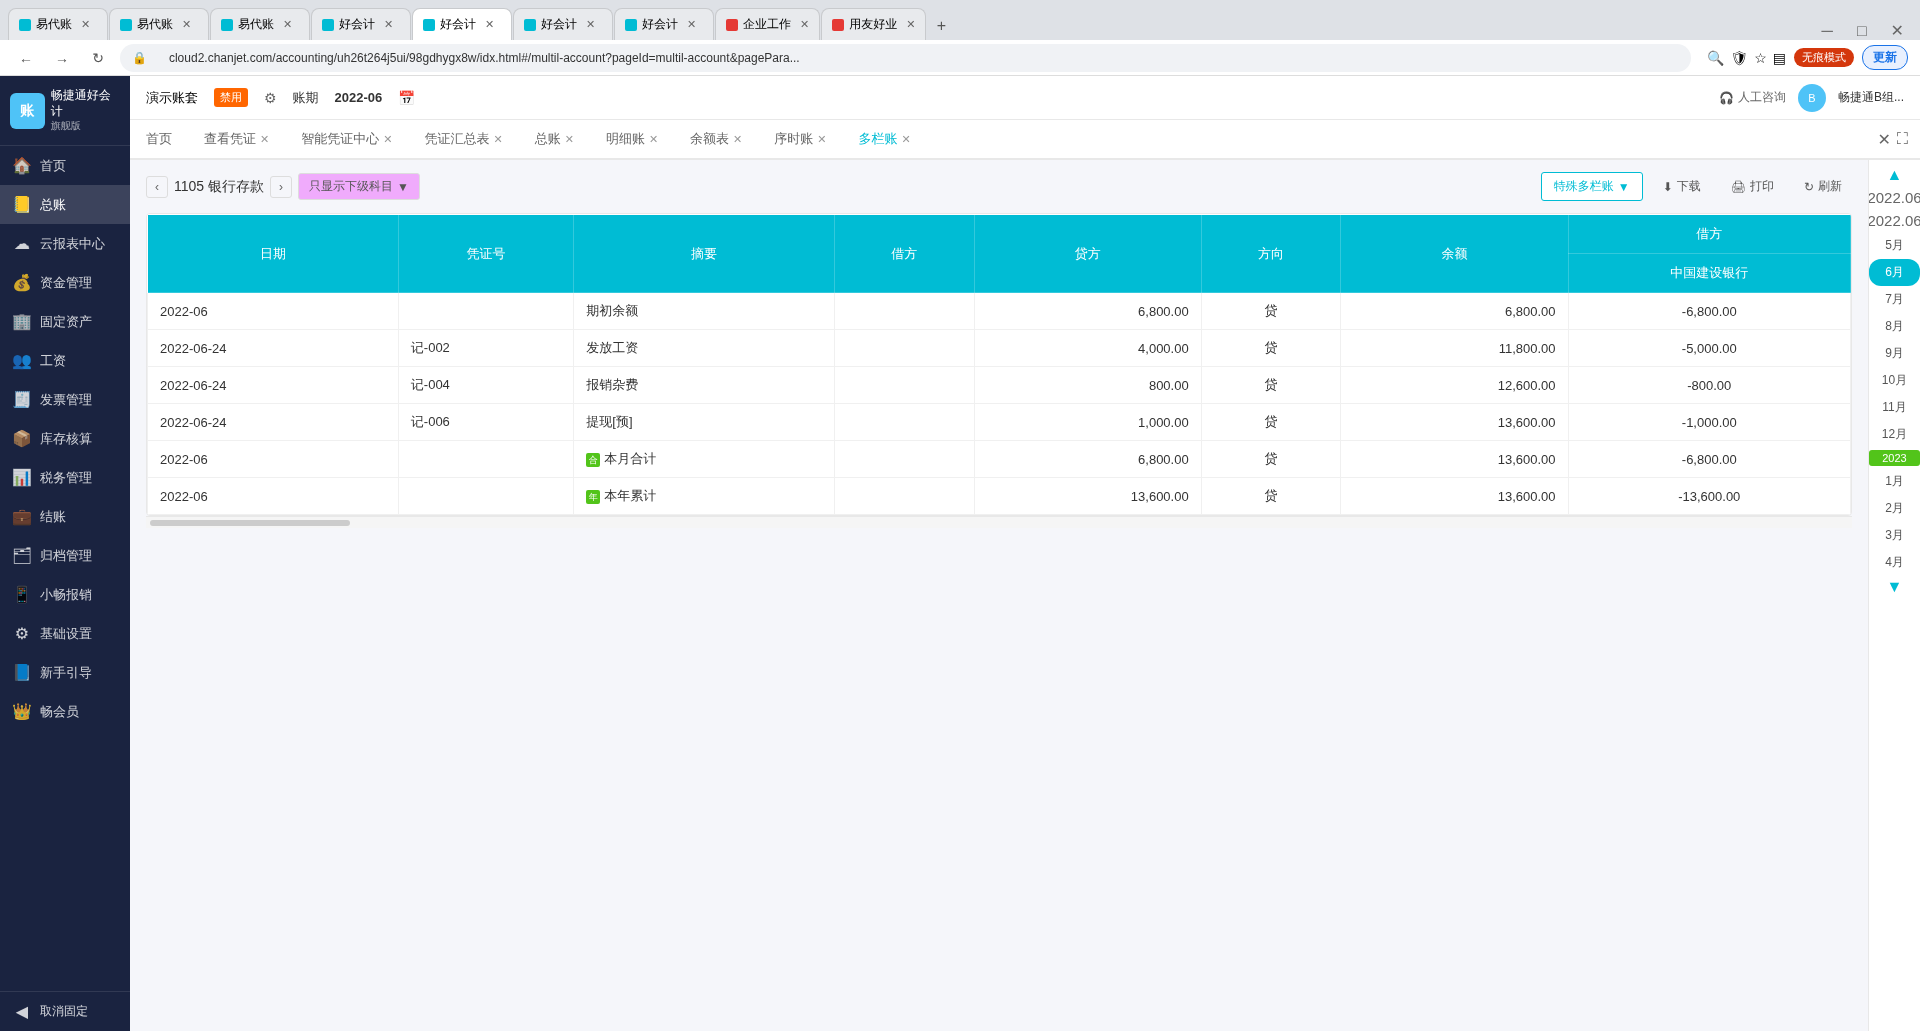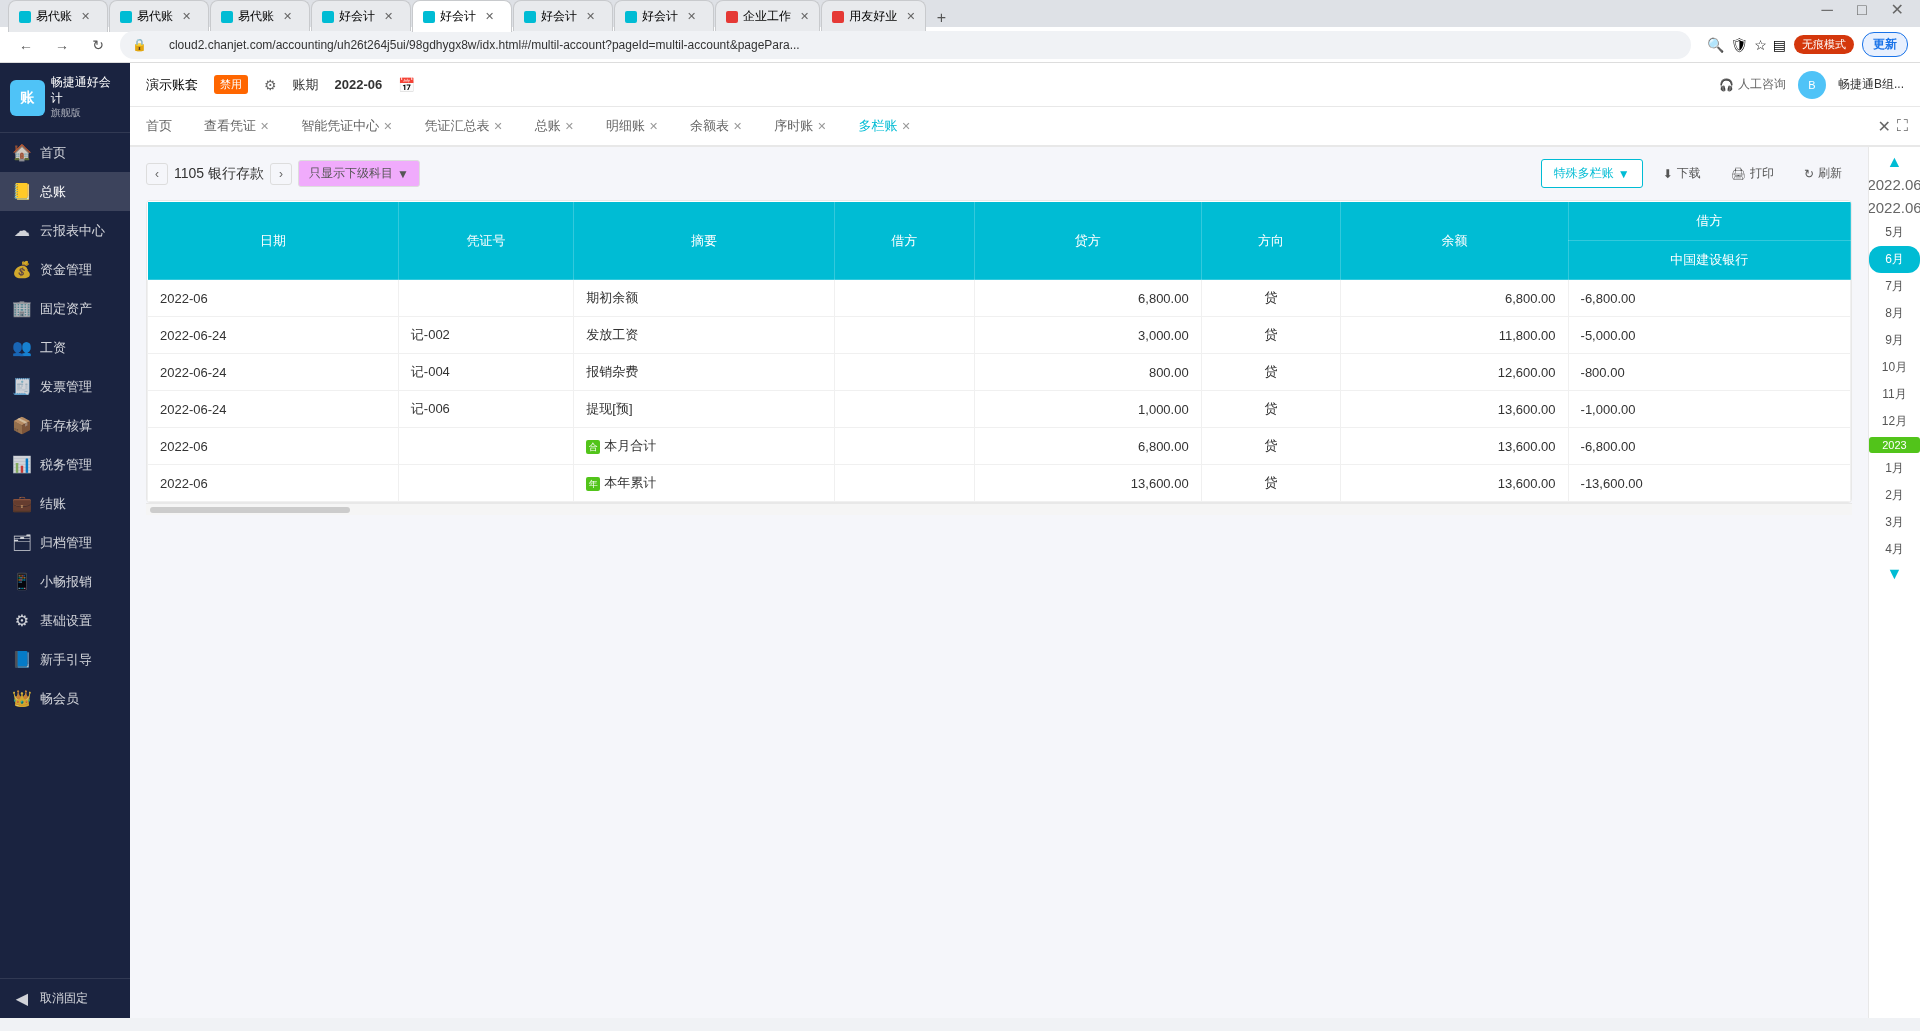--- a/index.html
+++ b/index.html
@@ -1,19 +1,19 @@
 <!DOCTYPE html>
 <html><head>
   <meta charset="utf-8">
   <style>
     * { box-sizing: border-box; margin: 0; padding: 0; }
     body { font-family: 'Microsoft YaHei', Arial, sans-serif; font-size: 13px; background: #f0f2f5; overflow: hidden; }
 
     
-    .browser-chrome { background: #dee1e6; height: 27px; display: flex; align-items: flex-start; padding: 0 8px; gap: 0; }
+    .browser-chrome { background: #dee1e6; height: 40px; display: flex; align-items: flex-end; padding: 0 8px; gap: 0; }
     .tab { display: flex; align-items: center; height: 32px; padding: 0 10px; background: #e8eaed; border-radius: 8px 8px 0 0; font-size: 12px; gap: 5px; cursor: pointer; min-width: 100px; border: 1px solid #c8cacd; border-bottom: none; }
     .tab.active { background: #fff; z-index: 1; }
     .tab-close { font-size: 11px; color: #666; margin-left: 4px; cursor: pointer; }
     .new-tab { width: 28px; height: 28px; display: flex; align-items: center; justify-content: center; cursor: pointer; font-size: 16px; color: #555; }
     .browser-controls { display: flex; align-items: center; gap: 8px; margin-left: auto; }
 
     .address-bar { background: #fff; height: 36px; display: flex; align-items: center; padding: 0 12px; gap: 8px; border-bottom: 1px solid #ddd; }
     .nav-btn { width: 28px; height: 28px; display: flex; align-items: center; justify-content: center; cursor: pointer; border-radius: 50%; color: #555; font-size: 14px; }
     .url-bar { flex: 1; height: 28px; background: #f0f2f5; border-radius: 14px; display: flex; align-items: center; padding: 0 12px; font-size: 12px; color: #333; overflow: hidden; white-space: nowrap; text-overflow: ellipsis; }
     .addr-icons { display: flex; align-items: center; gap: 6px; margin-left: 8px; }
@@ -77,21 +77,21 @@
     .ledger-table { width: 100%; border-collapse: collapse; background: #fff; }
     .ledger-table thead tr { background: #00bcd4; color: #fff; }
     .ledger-table thead th { padding: 10px 12px; text-align: center; font-size: 13px; font-weight: normal; border: 1px solid rgba(255,255,255,0.2); }
     .ledger-table tbody tr { border-bottom: 1px solid #f0f0f0; }
     .ledger-table tbody td { padding: 9px 12px; font-size: 13px; color: #333; border: 1px solid #f0f0f0; }
     .td-date { color: #333; }
     .td-voucher { color: #1890ff; cursor: pointer; }
     .td-amount { text-align: right; }
     .td-direction { text-align: center; }
     .td-balance { text-align: right; }
-    .td-multi { text-align: left; color: #333; }
+    .td-multi { text-align: center; color: #333; }
     .summary-icon { display: inline-block; width: 14px; height: 14px; background: #52c41a; border-radius: 2px; color: #fff; font-size: 9px; text-align: center; line-height: 14px; margin-right: 4px; }
     .th-multi { border-top: 2px solid rgba(255,255,255,0.4); }
 
     
     .date-sidebar { width: 52px; background: #fff; border-left: 1px solid #e8e8e8; display: flex; flex-direction: column; align-items: center; padding: 4px 0; overflow: hidden; }
     .date-year { font-size: 15px; color: #666; padding: 3px 0; }
     .date-month { font-size: 12px; color: #555; padding: 5px 8px; cursor: pointer; width: 100%; text-align: center; }
     .date-month.active { background: #00bcd4; color: #fff; border-radius: 12px; }
     .date-month.year-marker { background: #52c41a; color: #fff; border-radius: 3px; font-size: 11px; padding: 2px 4px; margin: 2px auto; }
     .scroll-btn { cursor: pointer; color: #00bcd4; font-size: 16px; padding: 2px; }
@@ -385,21 +385,21 @@
                 <td class="td-direction">贷</td>
                 <td class="td-balance">6,800.00</td>
                 <td class="td-multi">-6,800.00</td>
               </tr>
 
               <tr>
                 <td class="td-date">2022-06-24</td>
                 <td class="td-voucher">记-002</td>
                 <td>发放工资</td>
                 <td class="td-amount"></td>
-                <td class="td-amount">3,000.00</td>
+                <td class="td-amount">4,000.00</td>
                 <td class="td-direction">贷</td>
                 <td class="td-balance">11,800.00</td>
                 <td class="td-multi">-5,000.00</td>
               </tr>
 
               <tr>
                 <td class="td-date">2022-06-24</td>
                 <td class="td-voucher">记-004</td>
                 <td>报销杂费</td>
                 <td class="td-amount"></td>

